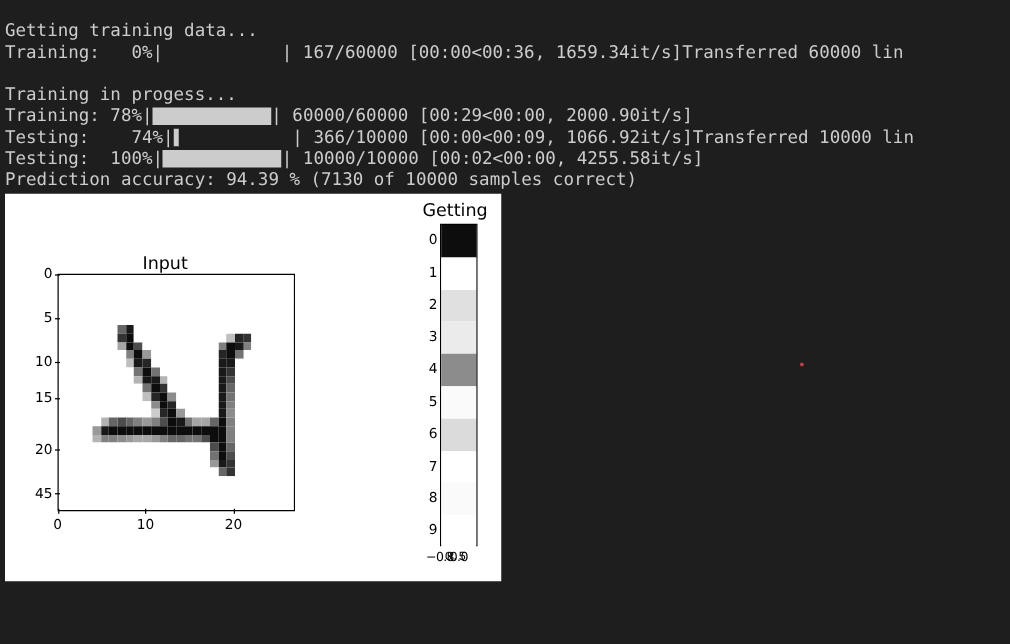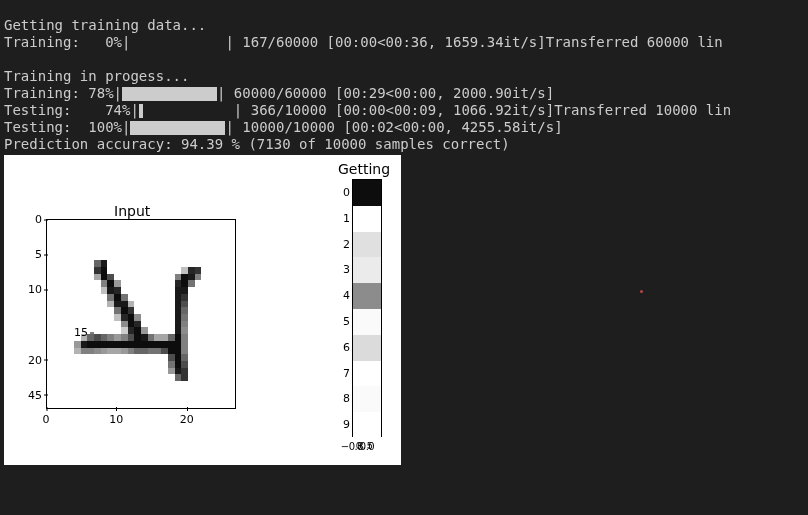--- a/index.html
+++ b/index.html
@@ -947,21 +947,21 @@
         <div></div>
         <div></div>
         <div></div>
         <div></div>
       </div>
   </div>
   <div id="yticks-container">
       <div class="ytick" style="top: 64px;">0</div>
       <div class="ytick" style="top: 99.1852px;">5</div>
       <div class="ytick" style="top: 134.37px;">10</div>
-      <div class="ytick" style="top: 177px; margin-left: 46px;">15</div>
+      <div class="ytick" style="top: 163px;">15</div>
       <div class="ytick" style="top: 204.741px;">20</div>
       <div class="ytick" style="top: 239.926px;">45</div>
     </div>
   <div id="xticks-container">
       <div class="xtick" style="left: 42px;">0</div>
       <div class="xtick" style="left: 112.37px;">10</div>
       <div class="xtick" style="left: 182.741px;">20</div>
     </div>
 
   <div class="output-title">Getting</div>

